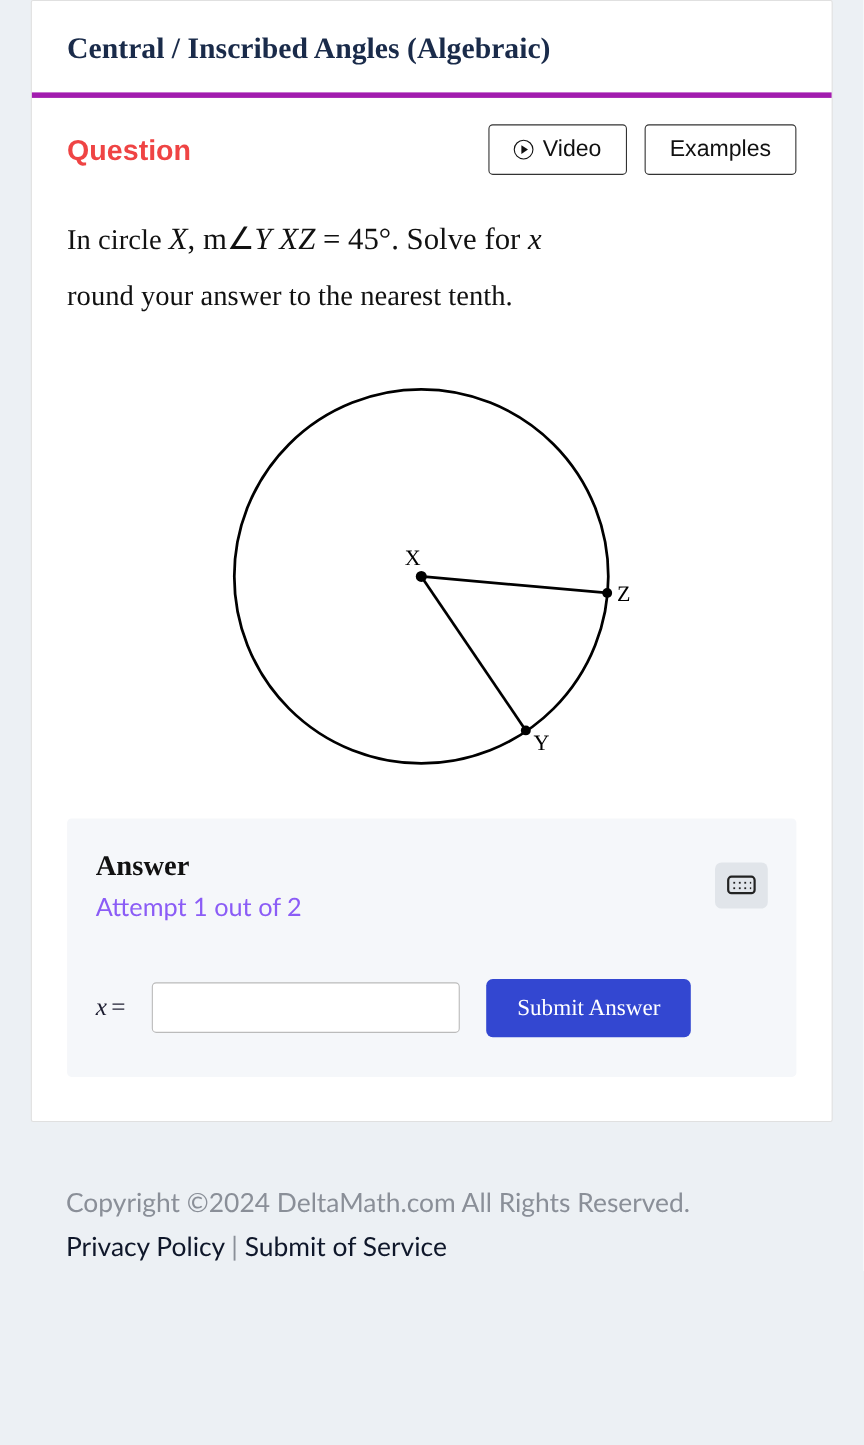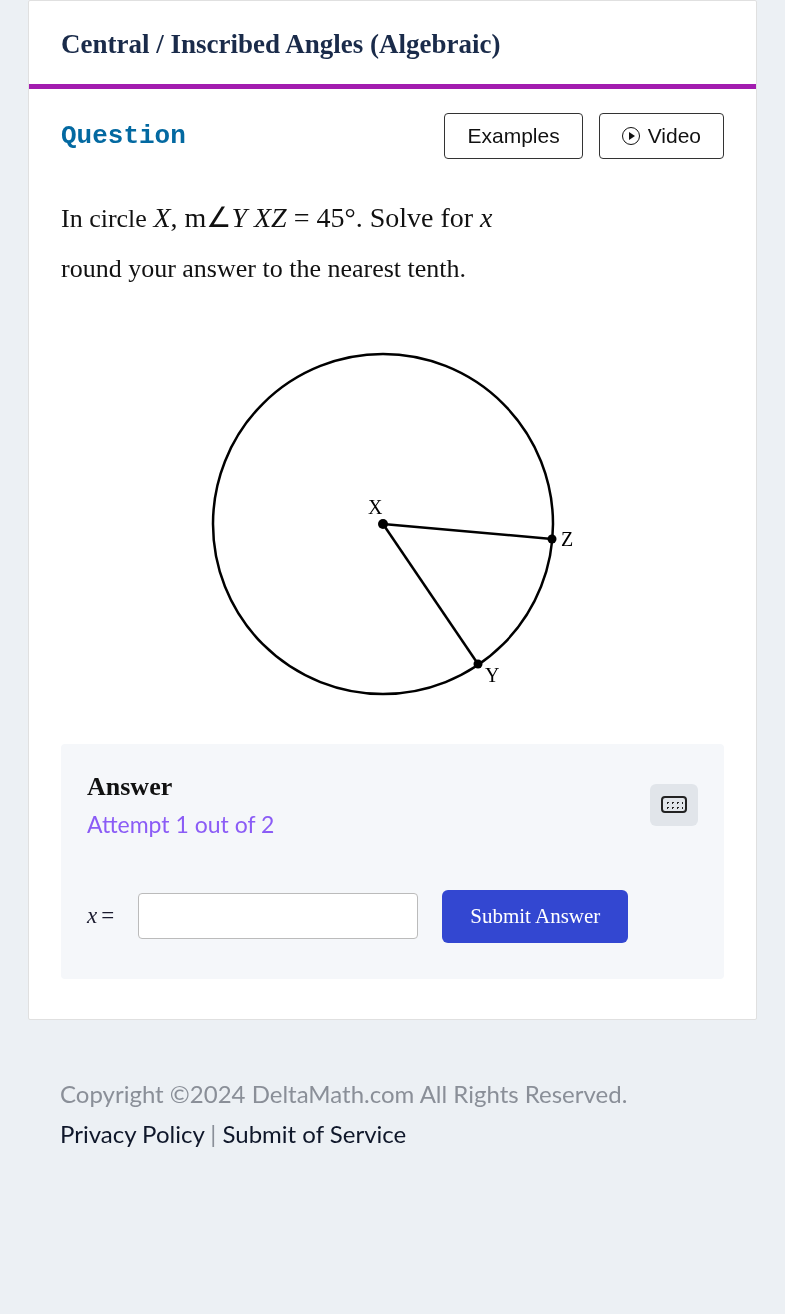--- a/index.html
+++ b/index.html
@@ -29,25 +29,25 @@
     .question-section {
       padding: 24px 32px 40px;
     }
     .q-header {
       display: flex;
       align-items: center;
       gap: 16px;
       margin-bottom: 32px;
     }
     .q-label {
-      font-family: Liberation Mono, monospace;
+      font-family: Liberation Sans, sans-serif;
       font-size: 26px;
       font-weight: 700;
       flex: 1;
-      color: #0369a1;
+      color: #ef4444;
     }
     .btn-outline {
       background: #fff;
       border: 1.5px solid #333;
       border-radius: 4px;
       padding: 10px 22px;
       font-size: 21px;
       cursor: pointer;
       display: inline-flex;
       align-items: center;
@@ -185,25 +185,25 @@
 
 <div class="card">
   <div class="header">
     <h1 class="title">Central / Inscribed Angles (Algebraic)</h1>
   </div>
 
   <div class="question-section">
     <div class="q-header">
       <div class="q-label">Question</div>
       <button class="btn-outline">
-        <span>Examples</span>
+        <span class="play-icon"></span>
+        <span>Video</span>
       </button>
       <button class="btn-outline">
-        <span class="play-icon"></span>
-        <span>Video</span>
+        <span>Examples</span>
       </button>
     </div>
 
     <div class="problem-text">
       <div>
         <span>In circle </span><span class="math mi">X</span><span class="math">, m∠</span><span class="math mi">Y XZ</span><span class="math"> = 45°. Solve for </span><span class="math mi">x</span>
       </div>
       <div>round your answer to the nearest tenth.</div>
     </div>
 

